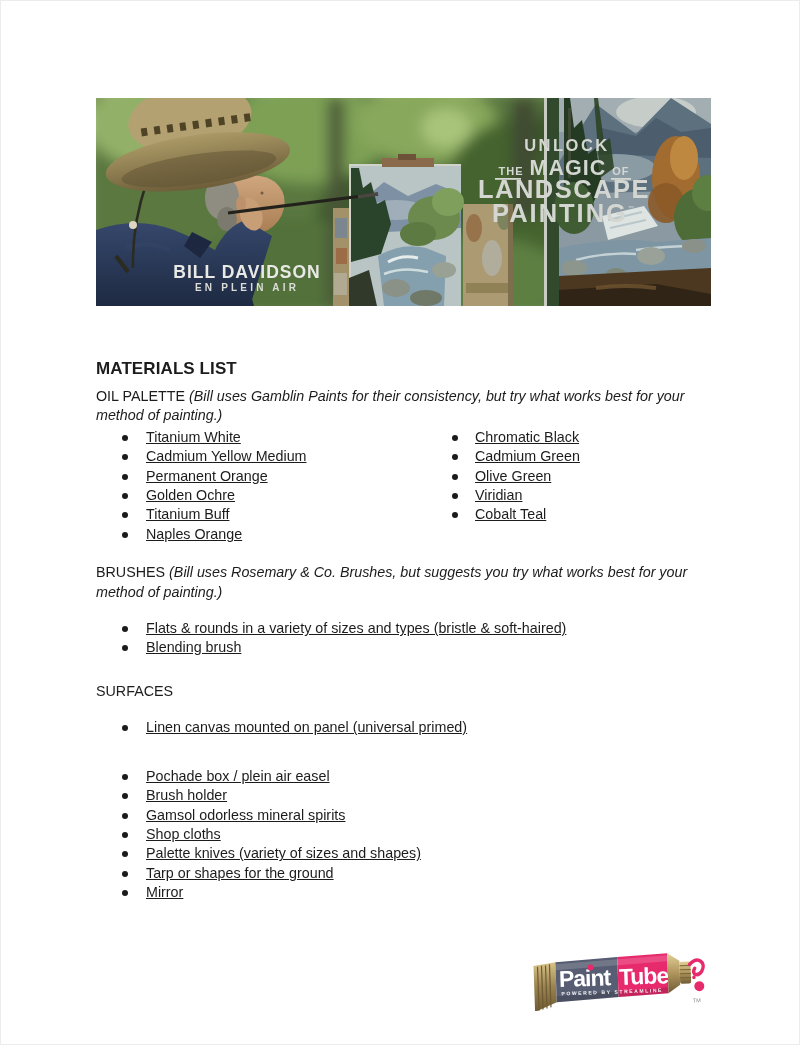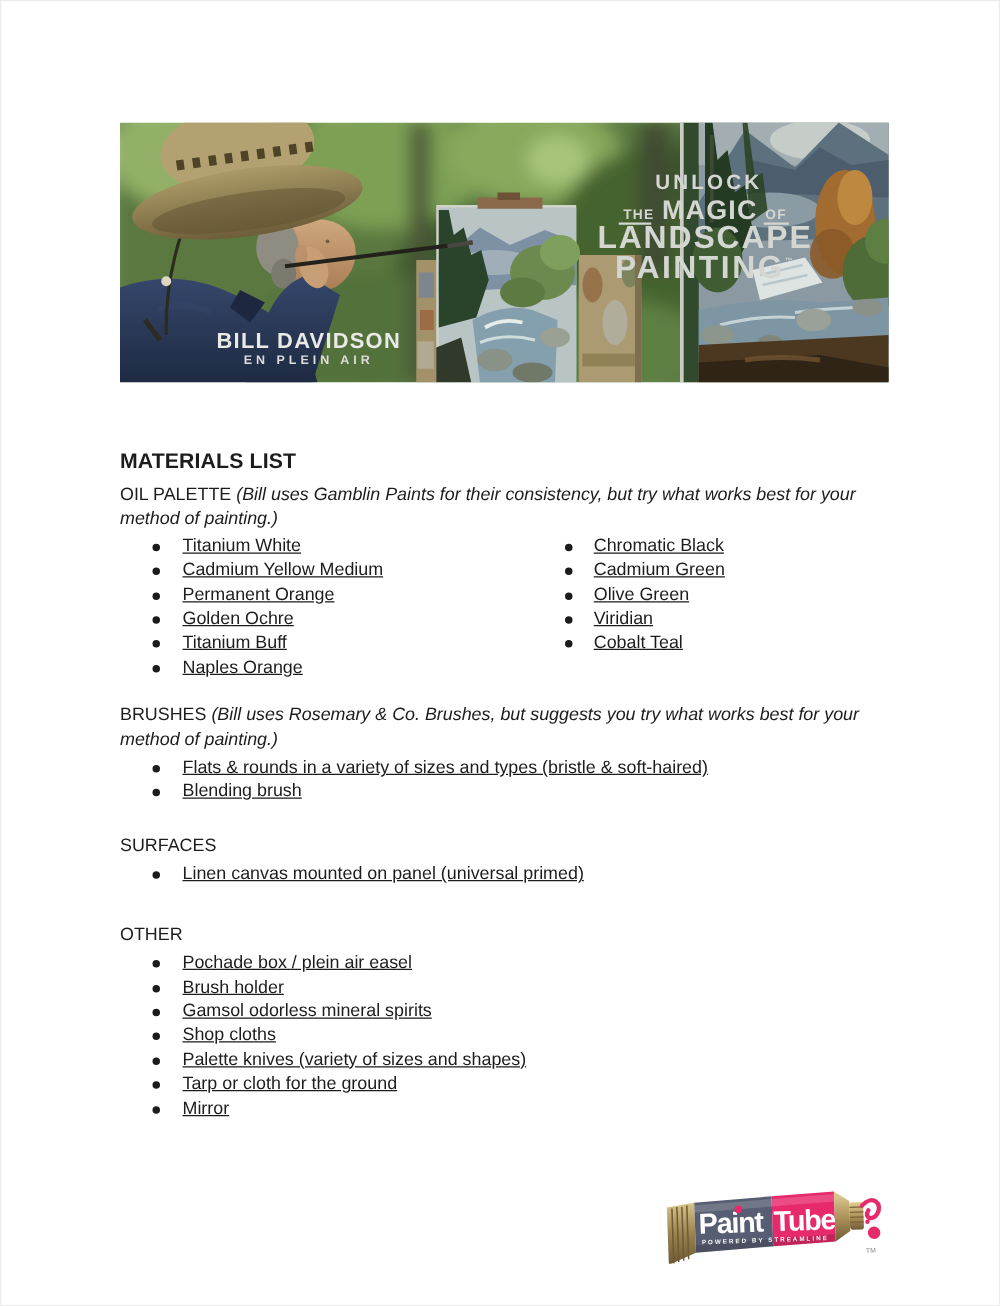--- a/index.html
+++ b/index.html
@@ -13,21 +13,21 @@
   .lead em{font-style:italic;}
   .st{font-style:normal;}
   .sec.s0{margin-top:9px;}
   .sec.s1{margin-top:19px;}
   .sec.s2{margin-top:24px;}
   .sec.s3{margin-top:29px;}
   .cols{display:flex;margin-top:2px;}
   .colA{width:355px;flex:0 0 355px;}
   .colB{flex:1;}
   ul.blist{list-style:none;margin:0;padding:0;text-decoration:underline;}
-  .sec.s1 ul.blist,.sec.s2 ul.blist,.sec.s3 ul.blist{margin-top:3px;}
+  .sec.s1 ul.blist,.sec.s2 ul.blist,.sec.s3 ul.blist{margin-top:17px;}
   ul.blist li{position:relative;padding-left:50px;line-height:19.4px;}
   ul.blist li::before{content:"";position:absolute;left:26px;top:7px;width:6px;height:6px;border-radius:50%;background:#1b1b1b;}
   ul.colB li{padding-left:24px;}
   ul.colB li::before{left:1px;}
   .logo{position:absolute;left:527px;top:948px;width:178px;height:62px;}
 </style>
 </head>
 <body>
 
 <div class="page">
@@ -208,28 +208,27 @@
     </section>
 
     <section class="sec s2">
       <p class="lead"><span class="st">SURFACES</span></p>
       <ul class="blist">
         <li>Linen canvas mounted on panel (universal primed)</li>
       </ul>
     </section>
 
     <section class="sec s3">
-      <p class="lead"><span class="st">OTHER</span></p>
       <ul class="blist">
         <li>Pochade box / plein air easel</li>
         <li>Brush holder</li>
         <li>Gamsol odorless mineral spirits</li>
         <li>Shop cloths</li>
         <li>Palette knives (variety of sizes and shapes)</li>
-        <li>Tarp or cloth for the ground</li>
+        <li>Tarp or shapes for the ground</li>
         <li>Mirror</li>
       </ul>
     </section>
   </main>
 
   <div class="logo">
     <svg width="178" height="62" viewBox="0 0 178 62">
       <defs>
         <linearGradient id="gold1" x1="0" y1="0" x2="0" y2="1">
           <stop offset="0" stop-color="#d8c388"></stop>

